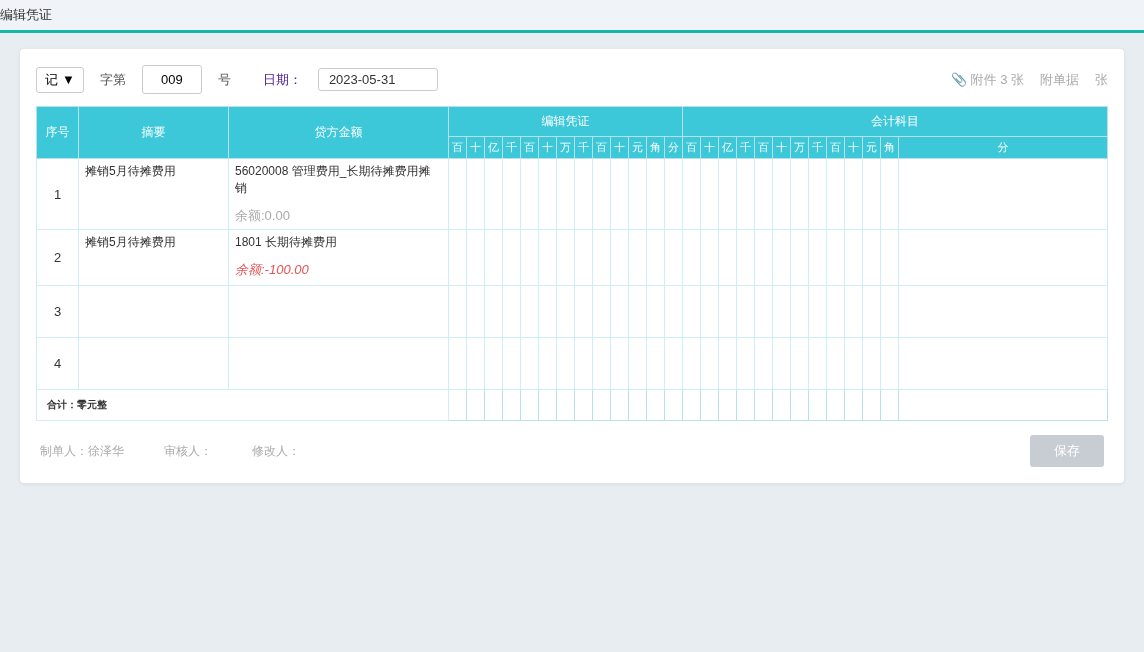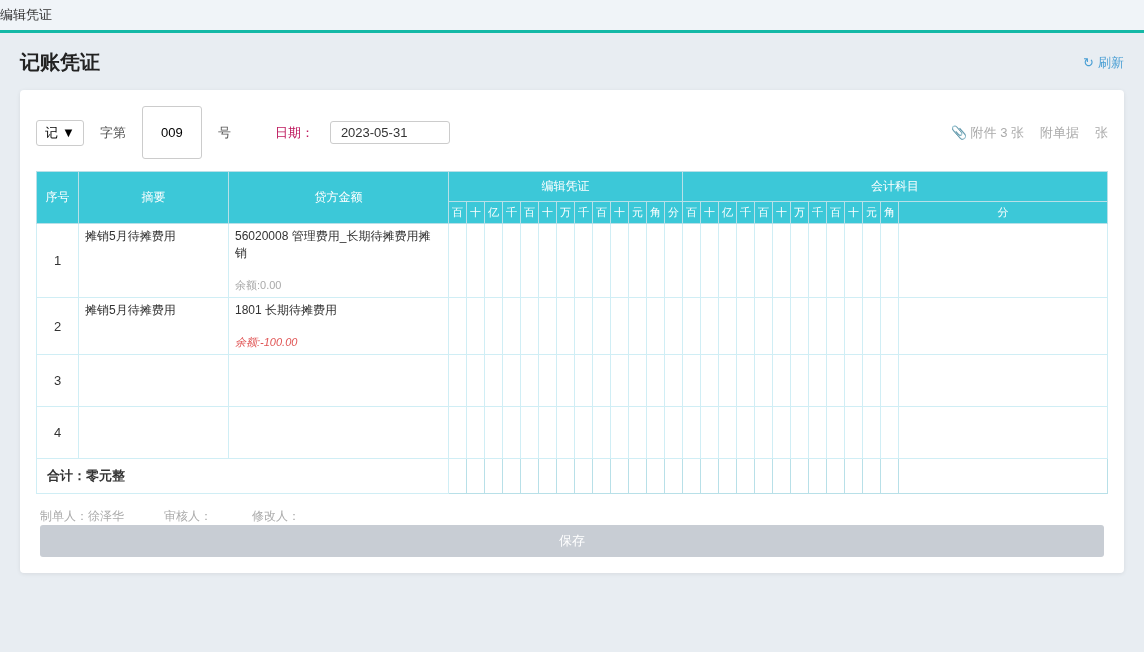--- a/index.html
+++ b/index.html
@@ -70,27 +70,27 @@
       background: #fff;
       cursor: pointer;
       display: flex;
       align-items: center;
       gap: 4px;
     }
     .zi-label { color: #555; }
     .zi-input {
       border: 1px solid #ccc;
       border-radius: 3px;
-      padding: 18px 8px;
+      padding: 6px 8px;
       font-size: 13px;
       width: 60px;
       text-align: center;
     }
     .hao-label { color: #555; }
-    .date-label { color: #be185d; margin-left: 28px; font-family: Liberation Serif, serif; }
+    .date-label { color: #4c1d95; margin-left: 16px; font-family: Liberation Serif, serif; }
     .date-input {
       border: 1px solid #ccc;
       border-radius: 3px;
       padding: 3px 10px;
       font-size: 13px;
       color: #333;
       width: 120px;
     }
     .attachments-area {
       margin-left: auto;
@@ -154,39 +154,39 @@
       vertical-align: top;
       color: #333;
     }
     .data-row td.account-cell {
       padding: 4px 6px;
       vertical-align: top;
       color: #333;
     }
     .balance-text {
       color: #aaa;
-      font-size: 11px;
+      font-size: 13px;
       display: block;
-      margin-top: 16px;
+      margin-top: 10px;
     }
     .balance-negative {
       color: #e05555;
       font-style: italic;
     }
     .data-row td.amount-cell {
       text-align: center;
       vertical-align: middle;
       border: 1px solid #d0eef5;
     }
     .footer-row {
       display: flex;
+      align-items: center;
       justify-content: space-between;
       margin-top: 14px;
       padding: 0 4px;
-      flex-direction: column;
     }
     .footer-info {
       display: flex;
       gap: 40px;
       color: #aaa;
       font-size: 12px;
     }
     .save-btn {
       background: #c8cdd4;
       color: #fff;
@@ -204,27 +204,20 @@
     }
   </style>
 </head>
 <body>
 
 <div class="title-bar">
   <span>编辑凭证</span>
 </div>
 
 <div class="main-container">
-  <div class="page-header">
-    <span class="page-title">记账凭证</span>
-    <button class="refresh-btn">
-      <span>↻</span>
-      <span>刷新</span>
-    </button>
-  </div>
 
   <div class="card">
 
     <div class="form-row">
       <div class="form-select-wrap">
         <div class="ji-select">
           <span>记</span>
           <span>▼</span>
         </div>
       </div>
@@ -443,21 +436,21 @@
               <td class="amount-cell"></td>
               <td class="amount-cell"></td>
               <td class="amount-cell"></td>
               <td class="amount-cell"></td>
               <td class="amount-cell"></td>
               <td class="amount-cell"></td>
               <td class="amount-cell"></td>
           </tr>
 
           <tr>
-            <td colspan="3" style="border:1px solid #d0eef5; padding:8px 10px; font-size:13px; color:#333; font-weight:bold;">合计：零元整</td>
+            <td colspan="3" style="border:1px solid #d0eef5; padding:8px 10px; font-size:10px; color:#333; font-weight:bold;">合计：零元整</td>
             <td class="amount-cell"></td>
               <td class="amount-cell"></td>
               <td class="amount-cell"></td>
               <td class="amount-cell"></td>
               <td class="amount-cell"></td>
               <td class="amount-cell"></td>
               <td class="amount-cell"></td>
               <td class="amount-cell"></td>
               <td class="amount-cell"></td>
               <td class="amount-cell"></td>

